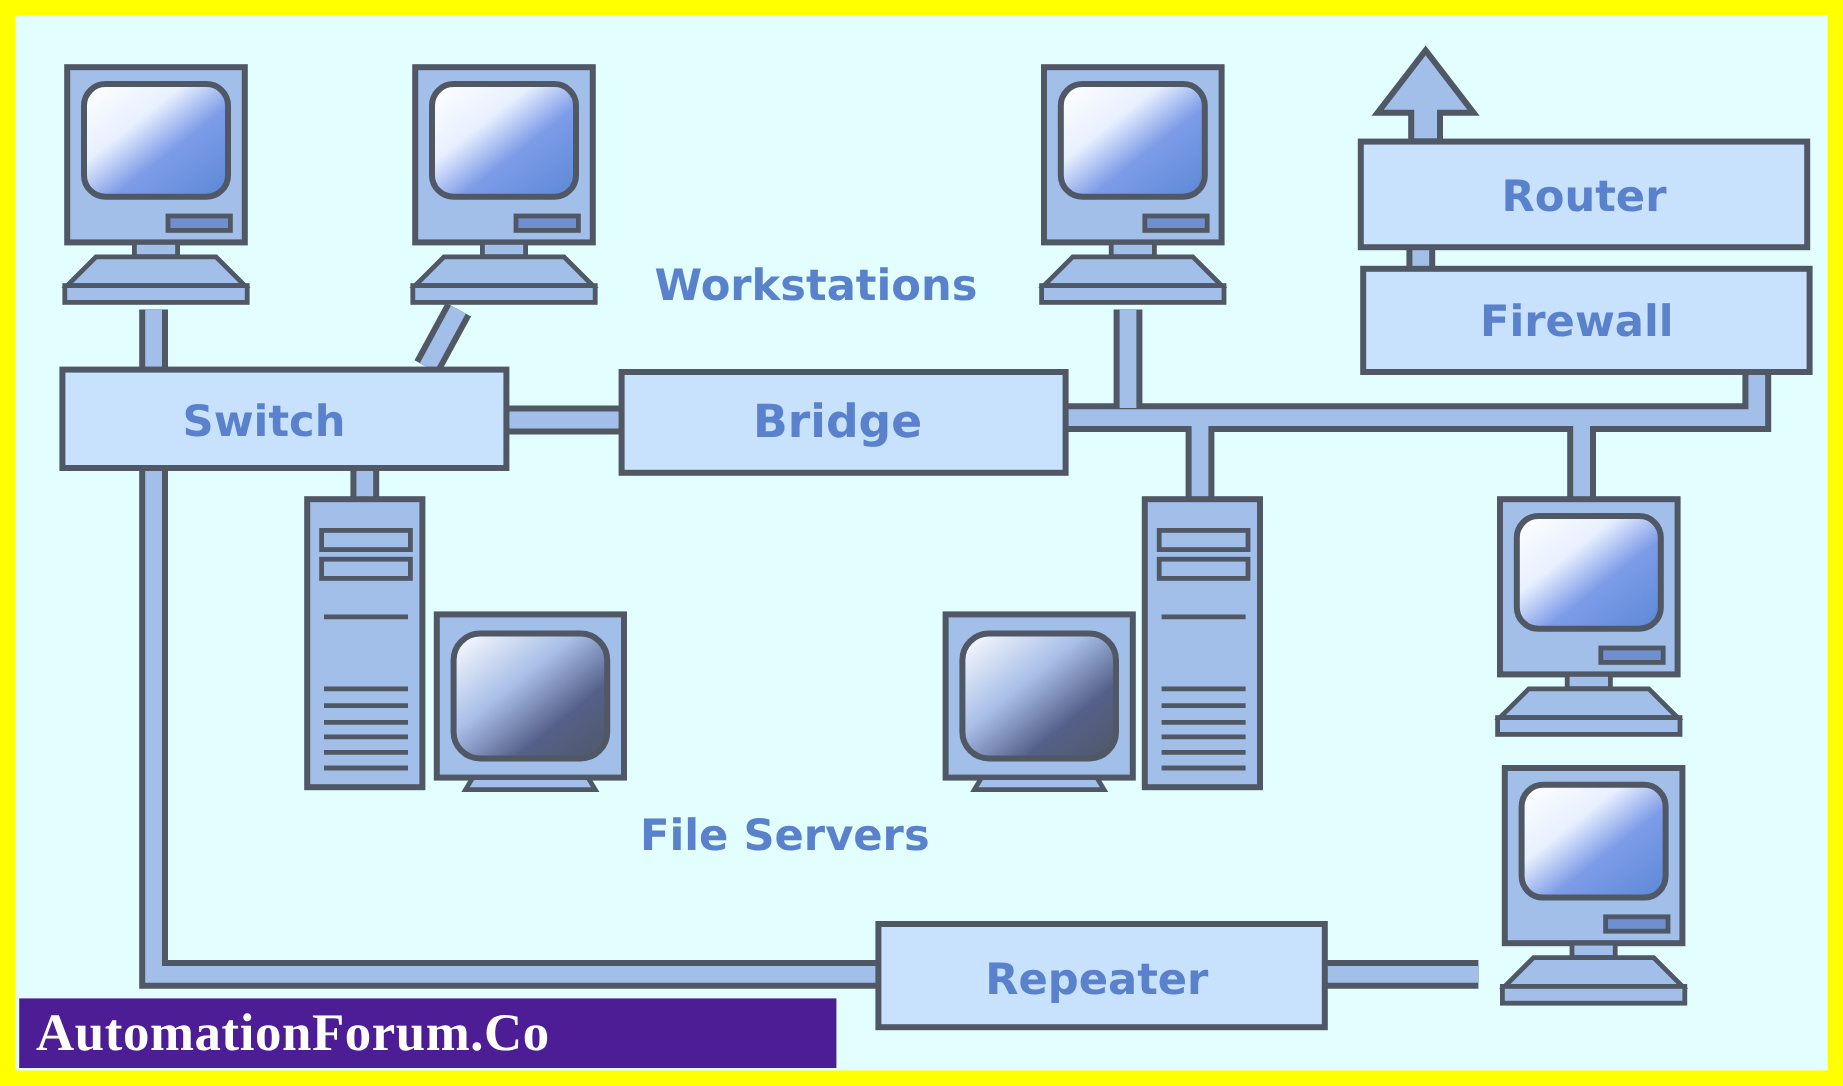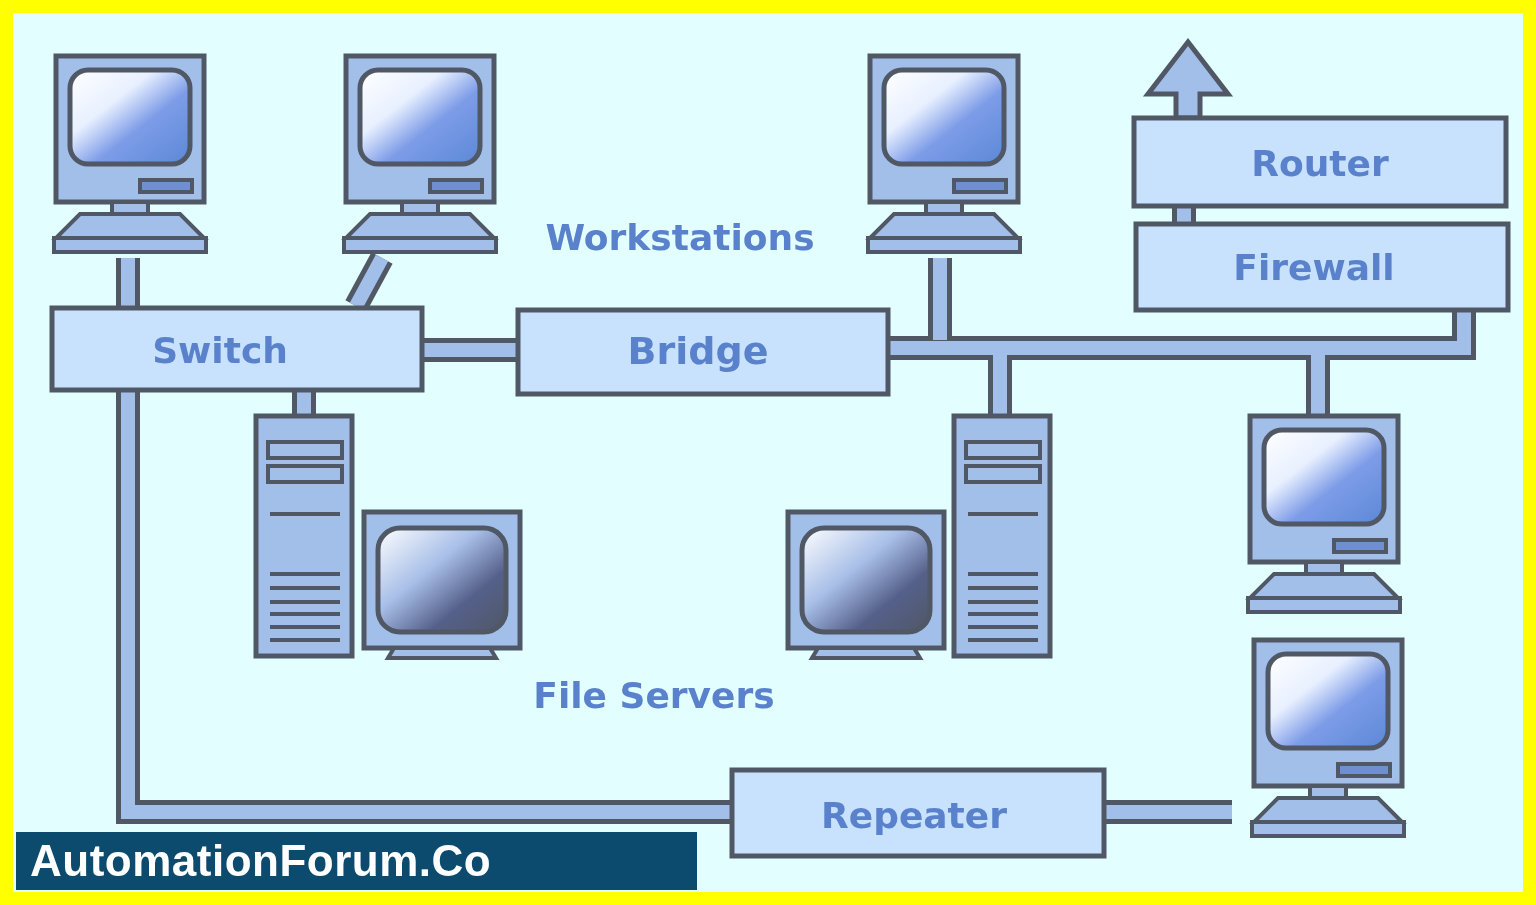--- a/index.html
+++ b/index.html
@@ -6,22 +6,22 @@
     body { width: 1536px; height: 905px; overflow: hidden; background: #ffff00; }
     #frame {
       position: absolute; left: 0; top: 0; width: 1536px; height: 905px;
       box-sizing: border-box; border: 13px solid #ffff00; border-radius: 14px;
       background: #e2feff;
     }
     svg { position: absolute; left: 0; top: 0; }
     .lbl { font-family: "DejaVu Sans", sans-serif; fill: #5a82cc; font-weight: bold; }
     #watermark {
       position: absolute; left: 16px; top: 832px; width: 681px; height: 58px;
-      background: #0c4a6e; color: #ffffff;
-      font-family: Liberation Sans, sans-serif; font-weight: bold; font-size: 44px;
+      background: #4c1d95; color: #ffffff;
+      font-family: Liberation Serif, serif; font-weight: bold; font-size: 44px;
       line-height: 58px; padding-left: 14px; box-sizing: border-box; letter-spacing: 0.5px;
     }
   </style>
 </head>
 <body>
 
 <div id="frame"></div>
 
 <svg width="1536" height="905" viewBox="0 0 1536 905">
   <defs>

